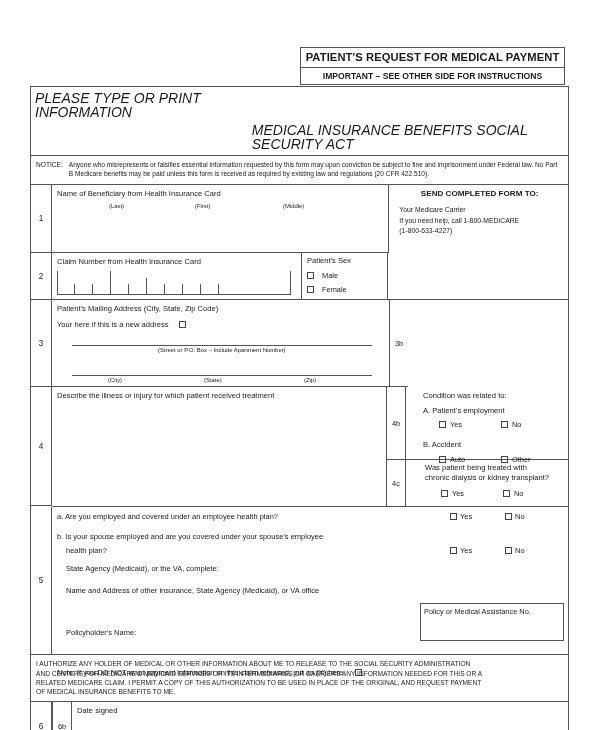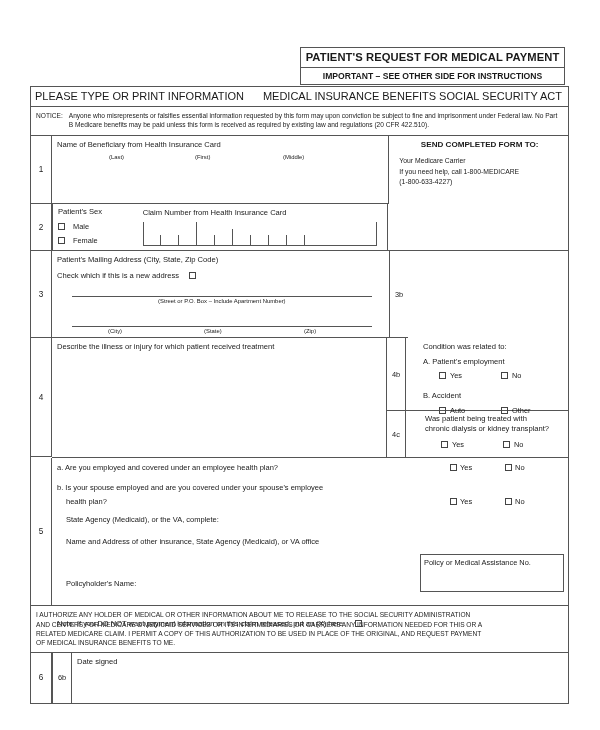--- a/index.html
+++ b/index.html
@@ -32,24 +32,24 @@
   }
 
   
   .frame{
     position:absolute;left:30px;top:86px;width:539px;
     border:1.3px solid #555;
     box-sizing:border-box;
   }
   .rowline{border-bottom:1.3px solid #555;}
   .r-print{
-    display:flex;font-size:11px;line-height:1;padding:3.5px 0 4px;
+    display:flex;font-size:14px;line-height:1;padding:3.5px 0 4px;font-style:italic;
   }
   .r-print .lft{padding-left:4px;}
-  .r-print .rgt{margin-left:auto;padding-right:6px;}
+  .r-print .rgt{margin-left:auto;padding-right:6px;margin-top:32px;}
 
   .notice{
     display:flex;font-size:6.6px;line-height:1.5;padding:4px 6px 5px 5px;
   }
   .notice .nlabel{font-weight:normal;white-space:nowrap;padding-right:6px;}
   .notice .ntext{}
 
   
   .band{display:flex;}
   .numcol{
@@ -175,52 +175,52 @@
         <div class="st-body">
           <div>Your Medicare Carrier</div>
           <div>If you need help, call 1-800-MEDICARE</div>
           <div>(1-800-633-4227)</div>
         </div>
       </div>
     </div>
 
     <div class="band sec2">
       <div class="numcol bb">2</div>
-      <div class="cell sexcol bl bb">
-        <div class="lbl">Patient's Sex</div>
-        <div class="sexrow">
-          <span class="cb"></span><span>Male</span>
-        </div>
-        <div class="sexrow">
-          <span class="cb"></span><span>Female</span>
-        </div>
-      </div>
       <div class="cell claim bb">
         <div class="lbl">Claim Number from Health Insurance Card</div>
         <div class="claimbox">
           <i style="left:16px;height:10px"></i>
           <i style="left:34px;height:10px"></i>
           <i style="left:52px;height:23px"></i>
           <i style="left:70px;height:10px"></i>
           <i style="left:88px;height:16px"></i>
           <i style="left:106px;height:10px"></i>
           <i style="left:124px;height:10px"></i>
           <i style="left:142px;height:10px"></i>
           <i style="left:160px;height:10px"></i>
         </div>
       </div>
+      <div class="cell sexcol bl bb">
+        <div class="lbl">Patient's Sex</div>
+        <div class="sexrow">
+          <span class="cb"></span><span>Male</span>
+        </div>
+        <div class="sexrow">
+          <span class="cb"></span><span>Female</span>
+        </div>
+      </div>
       <div class="cell bl bb" style="width:182px"></div>
     </div>
 
     <div class="band sec3">
       <div class="numcol bb">3</div>
       <div class="cell addr bb">
         <div class="lbl">Patient's Mailing Address (City, State, Zip Code)</div>
         <div class="lbl" style="margin-top:6px">
-          <span>Check which if this is a new address</span>
+          <span>Your here if this is a new address</span>
           <span class="cb" style="margin-left:8px"></span>
         </div>
         <div class="aline" style="left:20px;top:45px;width:300px"></div>
         <div class="acap" style="left:106px;top:47px">(Street or P.O. Box – Include Apartment Number)</div>
         <div class="aline" style="left:20px;top:75px;width:300px"></div>
         <div class="acap" style="left:56px;top:77px">(City)</div>
         <div class="acap" style="left:152px;top:77px">(State)</div>
         <div class="acap" style="left:252px;top:77px">(Zip)</div>
       </div>
       <div class="subcol bb">3b</div>

